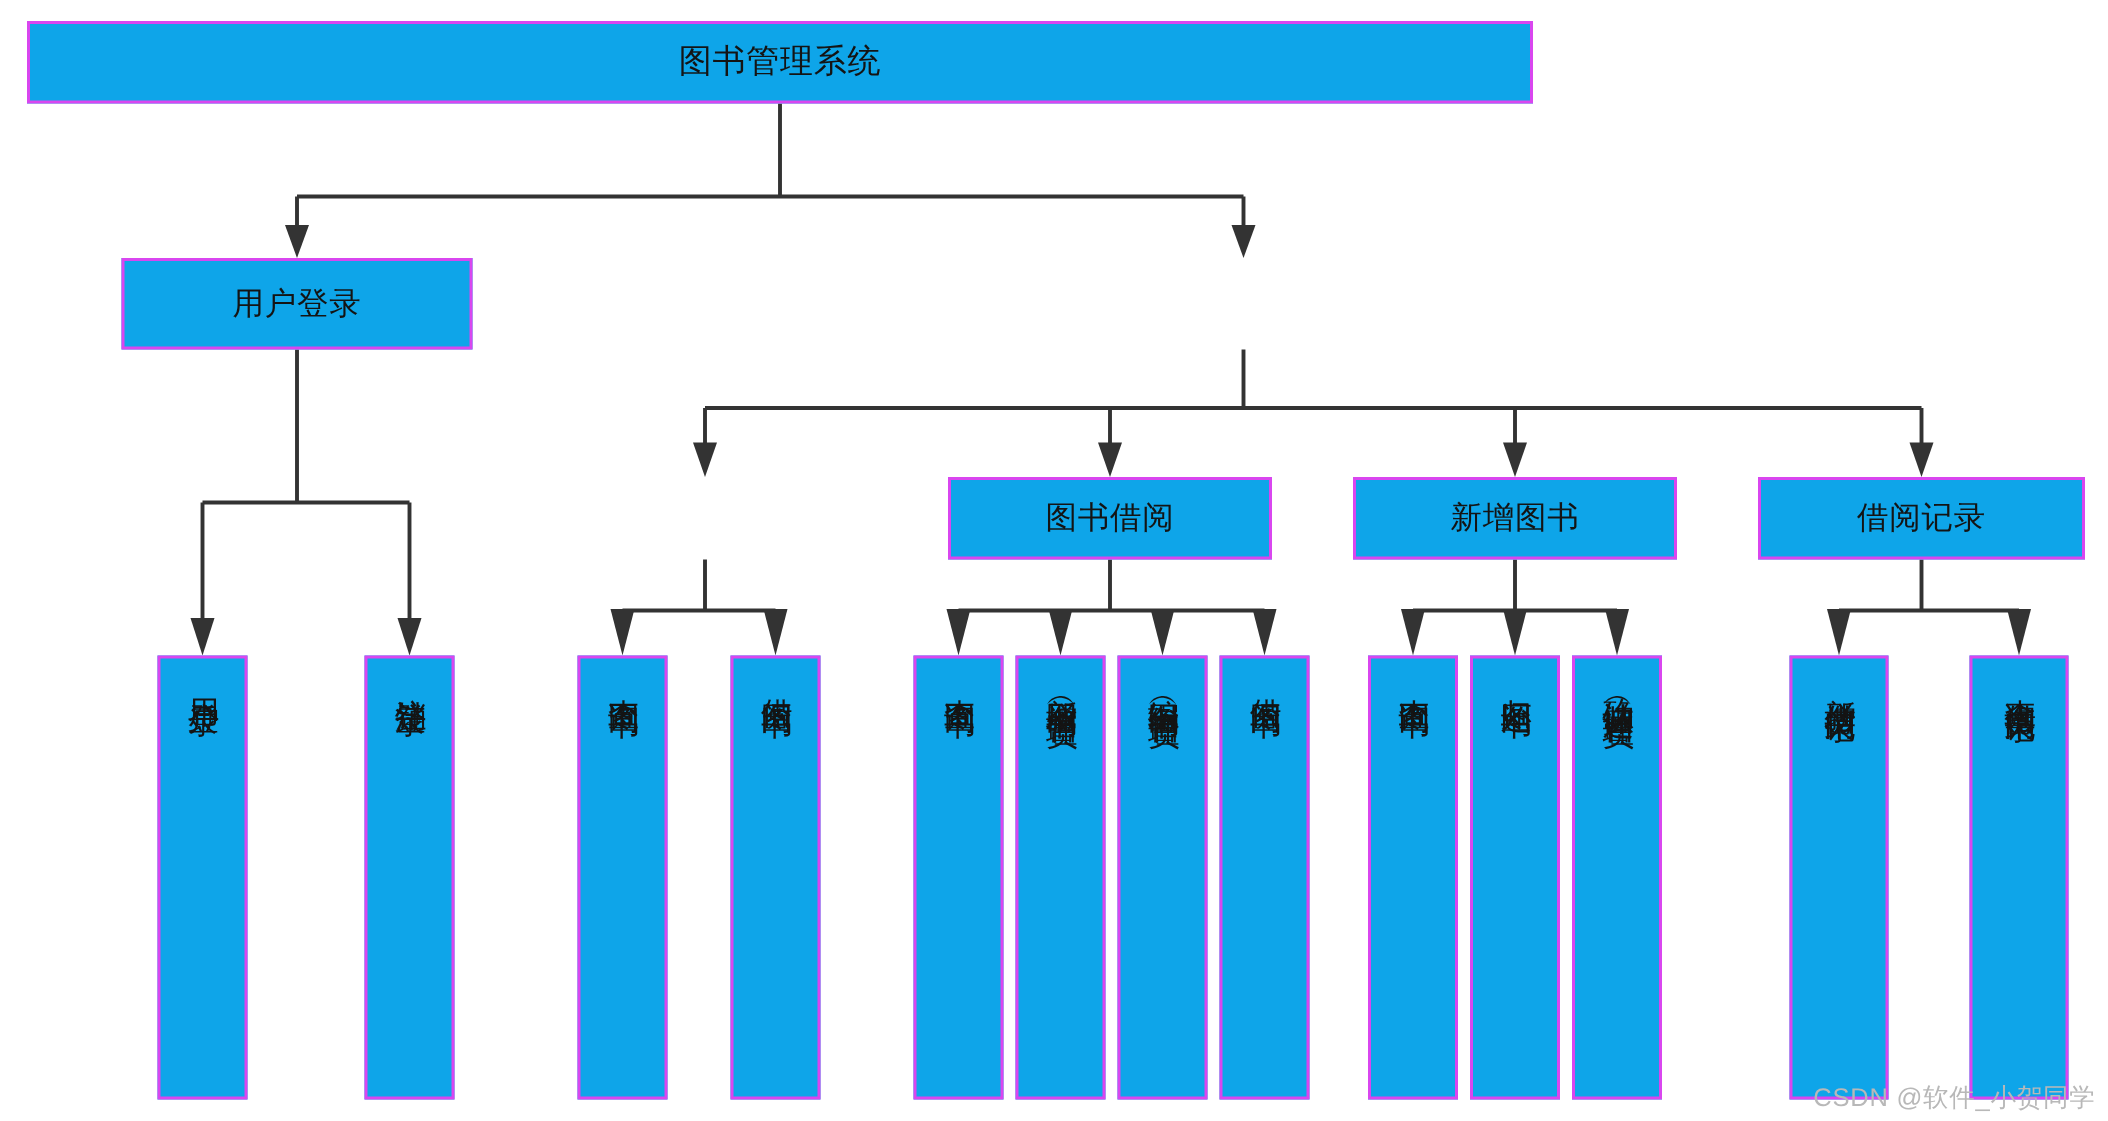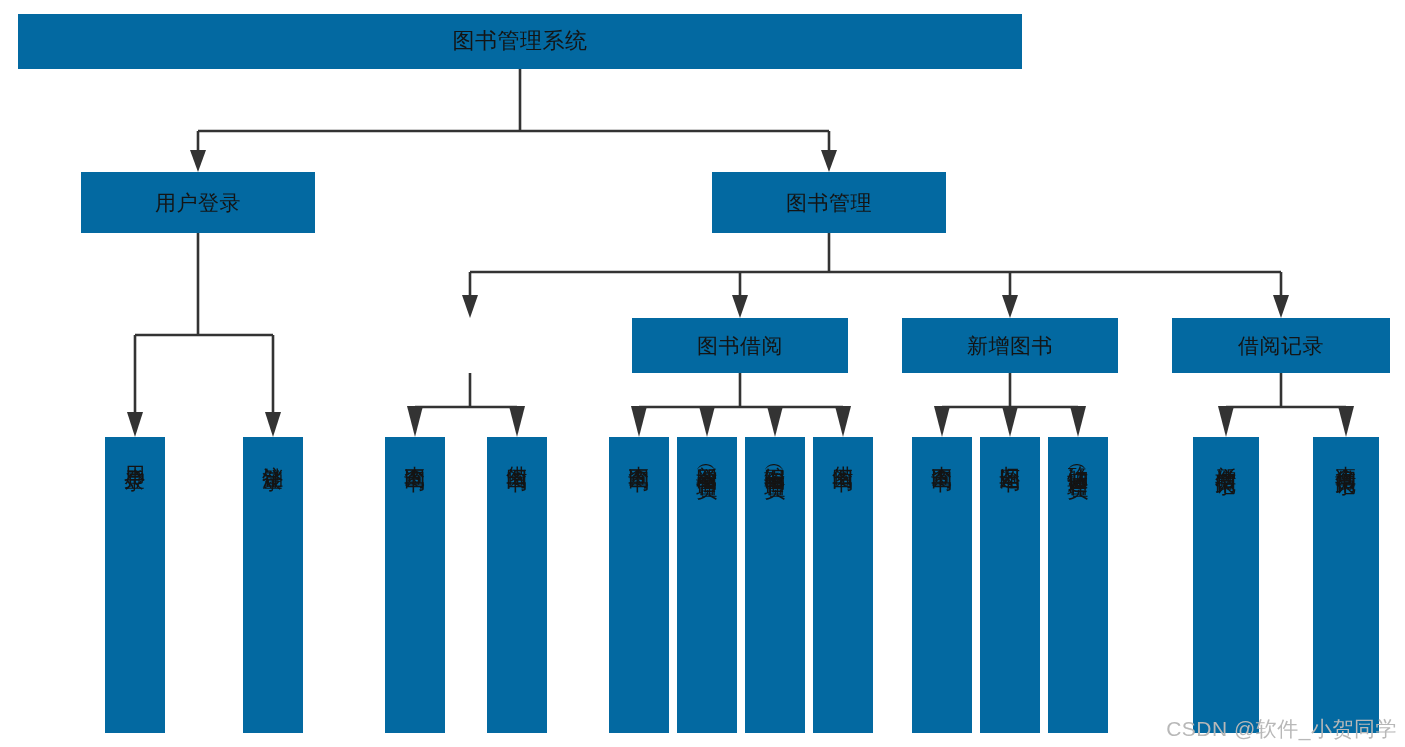--- a/index.html
+++ b/index.html
@@ -16,22 +16,22 @@
     position: relative;
     width: 1405px;
     height: 747px;
     background: #ffffff;
     overflow: hidden;
   }
   
   .node {
     position: absolute;
     box-sizing: border-box;
-    background: #0369a1;
-    border: 2px solid #0369a1;
+    background: #0ea5e9;
+    border: 2px solid #d946ef;
     display: flex;
     align-items: center;
     justify-content: center;
     text-align: center;
   }
   .node .label {
     display: block;
     color: #141414;
     letter-spacing: 0.5px;
   }
@@ -72,21 +72,21 @@
     fill: none;
   }
   #wires polygon {
     fill: #333333;
   }
   
   #watermark {
     position: absolute;
     right: 8px;
     bottom: 4px;
-    font-size: 21px;
+    font-size: 17px;
     color: #b8b8b8;
     white-space: nowrap;
     letter-spacing: 0.5px;
   }
 </style>
 </head>
 <body>
 
 <div id="canvas">
 
@@ -154,23 +154,20 @@
     <polygon points="1338,406 1354,406 1346,437"></polygon>
   </svg>
 
   <div class="node h root" style="left:18px; top:14px; width:1004px; height:55px;">
     <span class="label">图书管理系统</span>
   </div>
 
   <div class="node h" style="left:81px; top:172px; width:234px; height:61px;">
     <span class="label">用户登录</span>
   </div>
-  <div class="node h" style="left:712px; top:172px; width:234px; height:61px;">
-    <span class="label">图书管理</span>
-  </div>
 
   <div class="node h" style="left:632px; top:318px; width:216px; height:55px;align-items:center;">
     <span class="label">图书借阅</span>
   </div>
   <div class="node h" style="left:902px; top:318px; width:216px; height:55px;">
     <span class="label">新增图书</span>
   </div>
   <div class="node h" style="left:1172px; top:318px; width:218px; height:55px;">
     <span class="label">借阅记录</span>
   </div>

